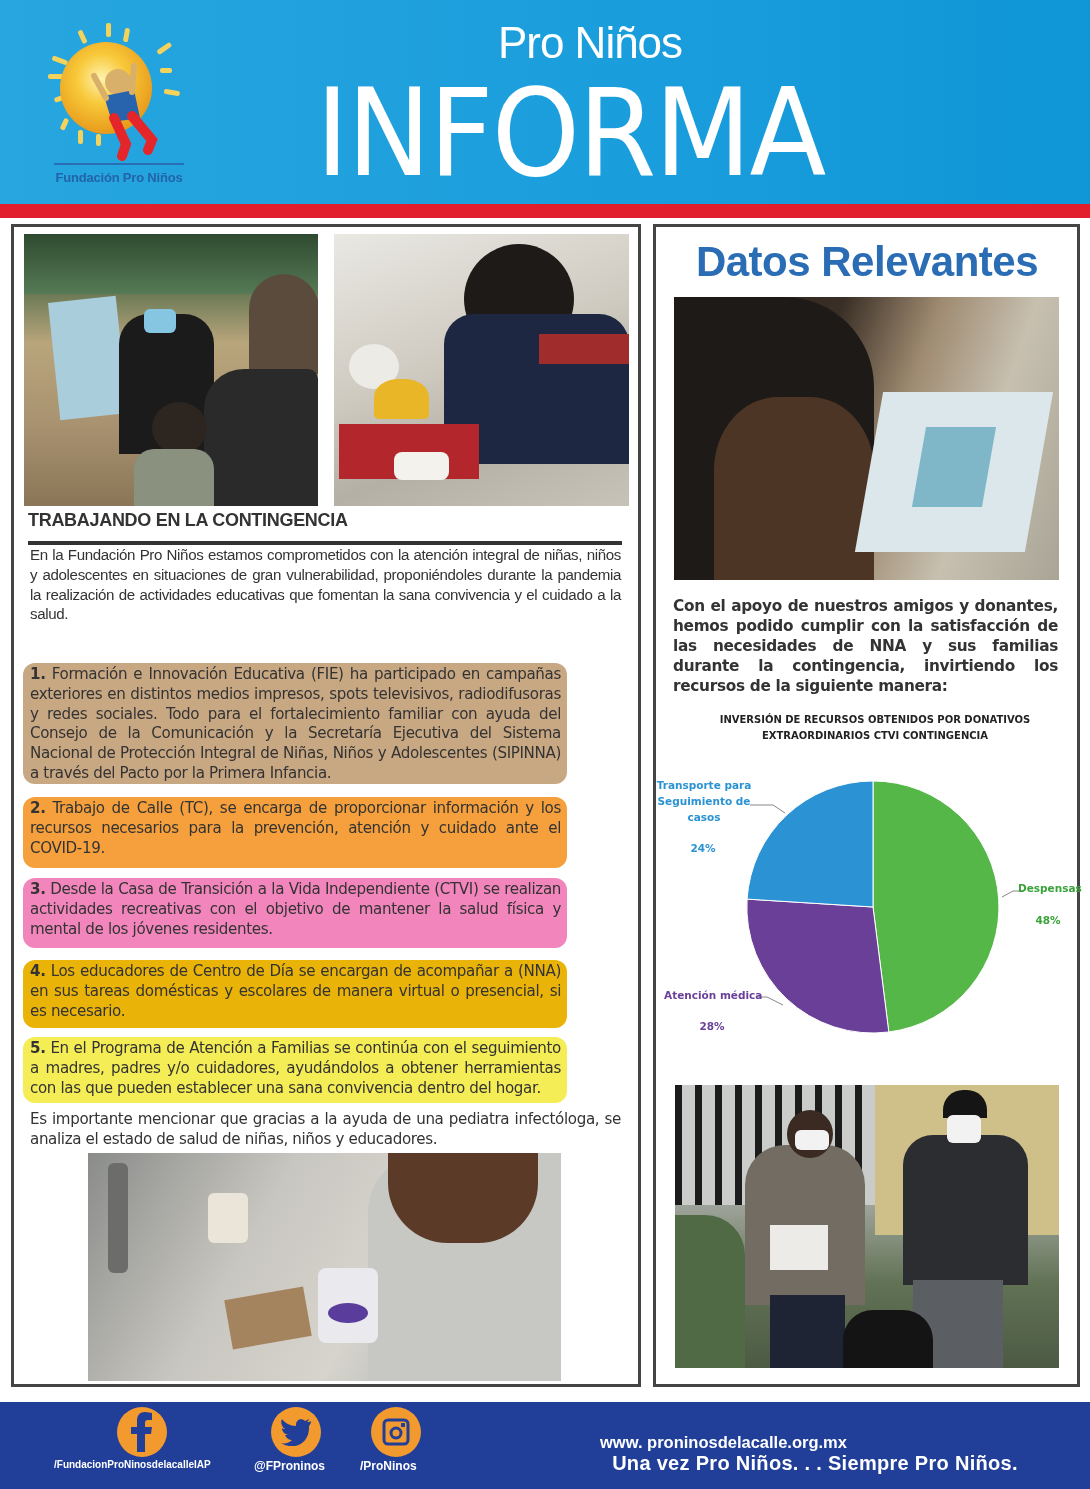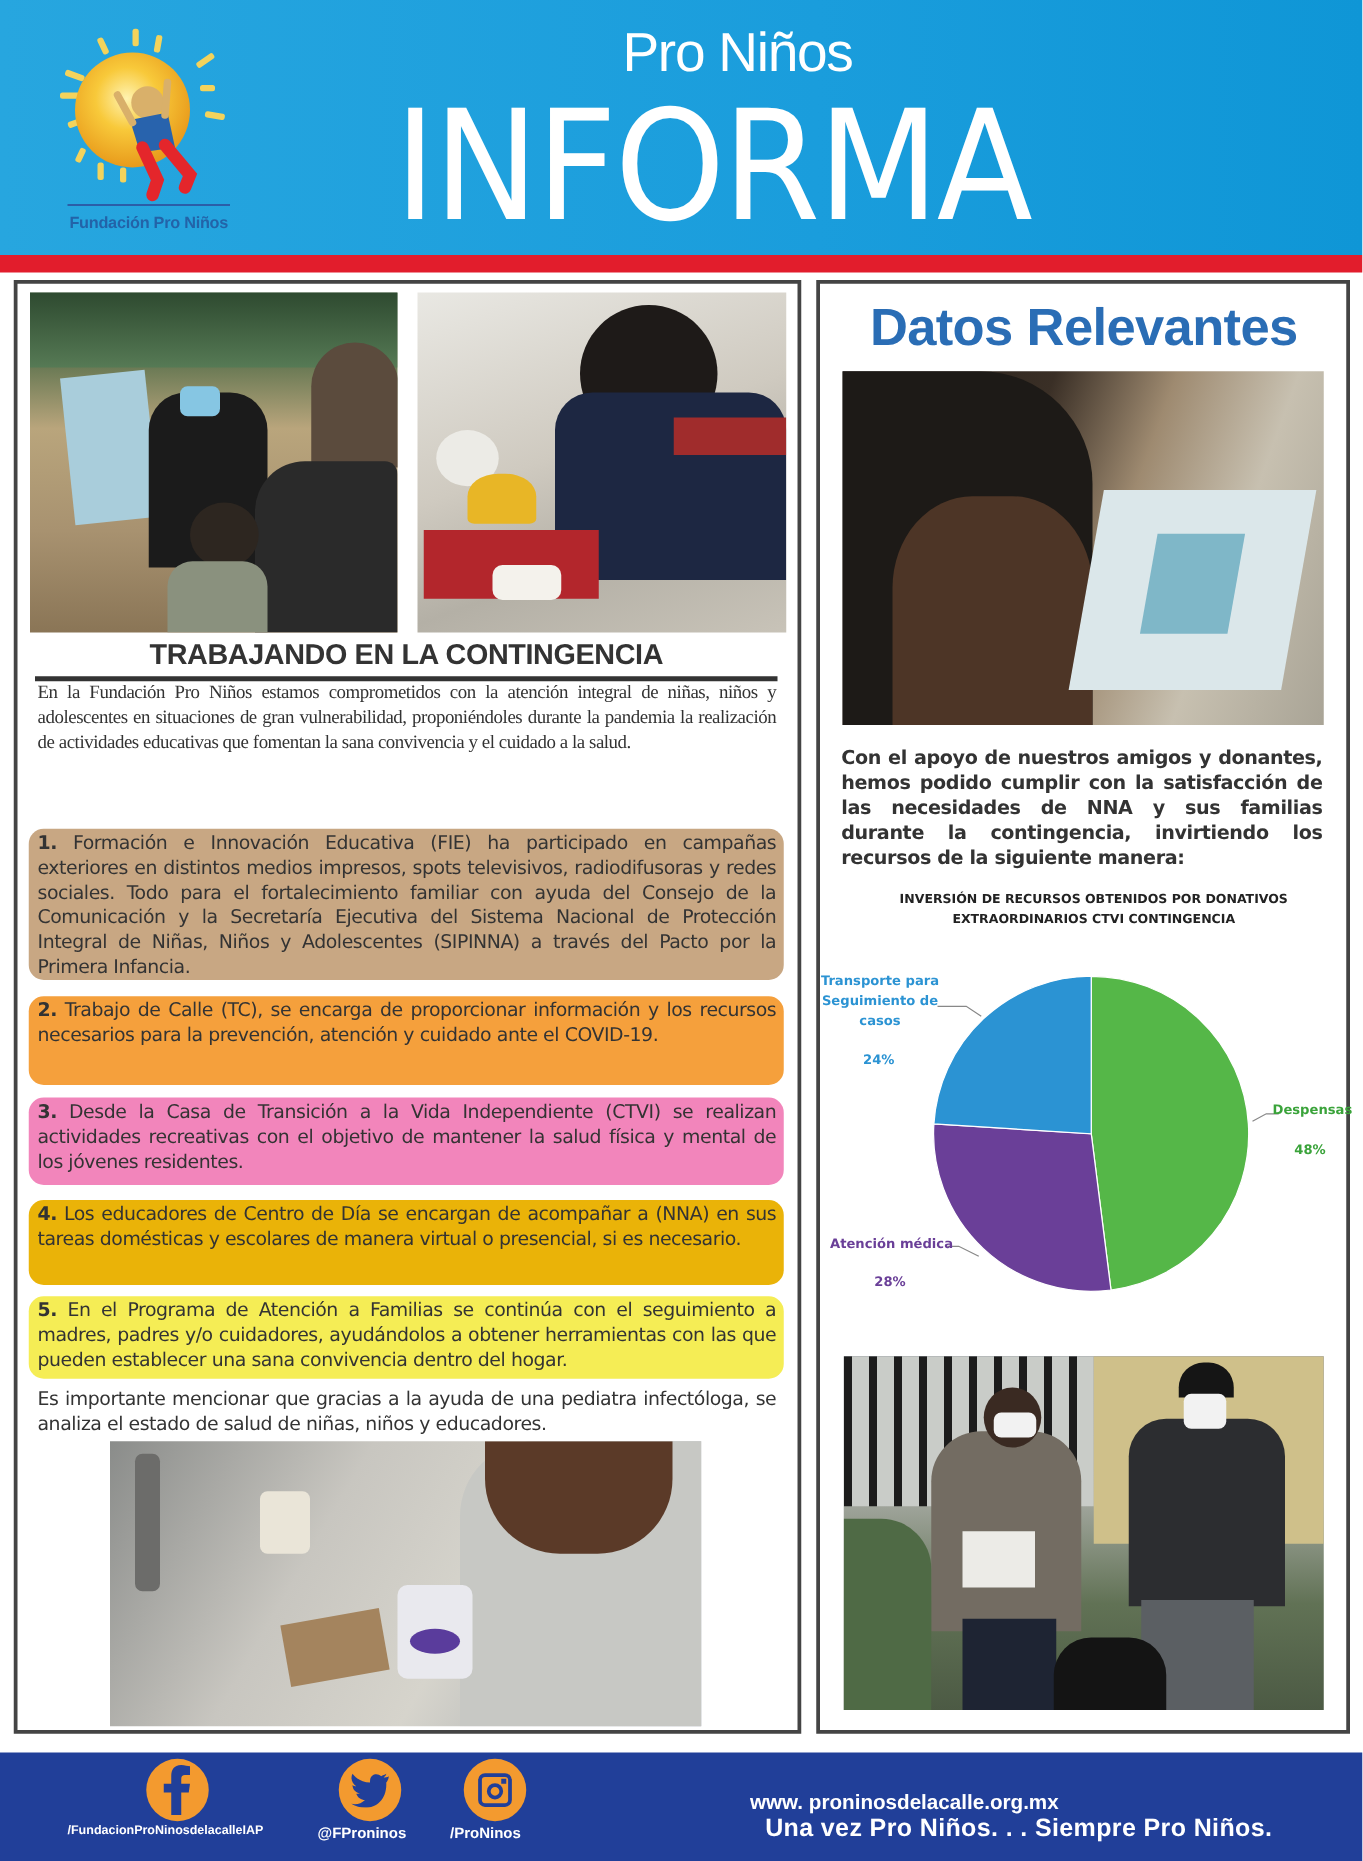--- a/index.html
+++ b/index.html
@@ -29,27 +29,27 @@
     .ph2 { left: 334px; top: 234px; width: 295px; height: 272px;
       background: linear-gradient(160deg, #e9e8e3 0%, #cfcac0 45%, #b4b0a6 70%, #c8c3b8 100%); }
     .ph3 { left: 88px; top: 1153px; width: 473px; height: 228px;
       background: linear-gradient(120deg, #8a8c8a 0%, #c8c6c0 35%, #d6d4cc 60%, #9aa0a6 100%); }
     .ph4 { left: 674px; top: 297px; width: 385px; height: 283px;
       background: linear-gradient(110deg, #1f1b17 0%, #3a2f26 35%, #9e8a70 55%, #c7c0b0 75%, #a9a496 100%); }
     .ph5 { left: 675px; top: 1085px; width: 384px; height: 283px;
       background: linear-gradient(180deg, #7e858a 0%, #a4a8a0 40%, #617255 70%, #4c5a44 100%); }
     .photo .shape { position: absolute; }
 
-    .section-title { position: absolute; left: 28px; top: 510px; width: 594px; text-align: center;
-      font-family: "Liberation Sans", sans-serif; font-weight: bold; font-size: 23px; color: #333; letter-spacing: -0.3px; }
+    .section-title { position: absolute; left: 28px; top: 510px; width: 594px; text-align: left;
+      font-family: "Liberation Sans", sans-serif; font-weight: bold; font-size: 18px; color: #333; letter-spacing: -0.3px; }
     .title-rule { position: absolute; left: 28px; top: 541px; width: 594px; height: 4px; background: #333; }
     .intro { position: absolute; left: 30px; top: 545px; width: 591px;
-      font-family: Liberation Serif, serif; font-size: 15.1px; line-height: 19.8px; color: #333; text-align: justify; letter-spacing: -0.35px; }
-
-    .box { position: absolute; left: 23px; width: 604px; border-radius: 12px; padding: 2px 6px 0 7px;
+      font-family: Liberation Sans, sans-serif; font-size: 15.1px; line-height: 19.8px; color: #333; text-align: justify; letter-spacing: -0.35px; }
+
+    .box { position: absolute; left: 23px; width: 544px; border-radius: 12px; padding: 2px 6px 0 7px;
       font-family: "DejaVu Sans", sans-serif; font-size: 15.1px; line-height: 19.8px; color: #333; text-align: justify; letter-spacing: -0.35px; }
     .box b { font-weight: bold; }
     .box1 { top: 663px; height: 121px; background: #c8a783; }
     .box2 { top: 797px; height: 71px; background: #f5a03c; }
     .box3 { top: 878px; height: 70px; background: #f285bb; }
     .box4 { top: 960px; height: 68px; background: #eab308; }
     .box5 { top: 1037px; height: 66px; background: #f5ed55; }
     .note { position: absolute; left: 30px; top: 1110px; width: 591px;
       font-family: "DejaVu Sans", sans-serif; font-size: 15.1px; line-height: 19.8px; color: #333; text-align: justify; letter-spacing: -0.35px; }
 

